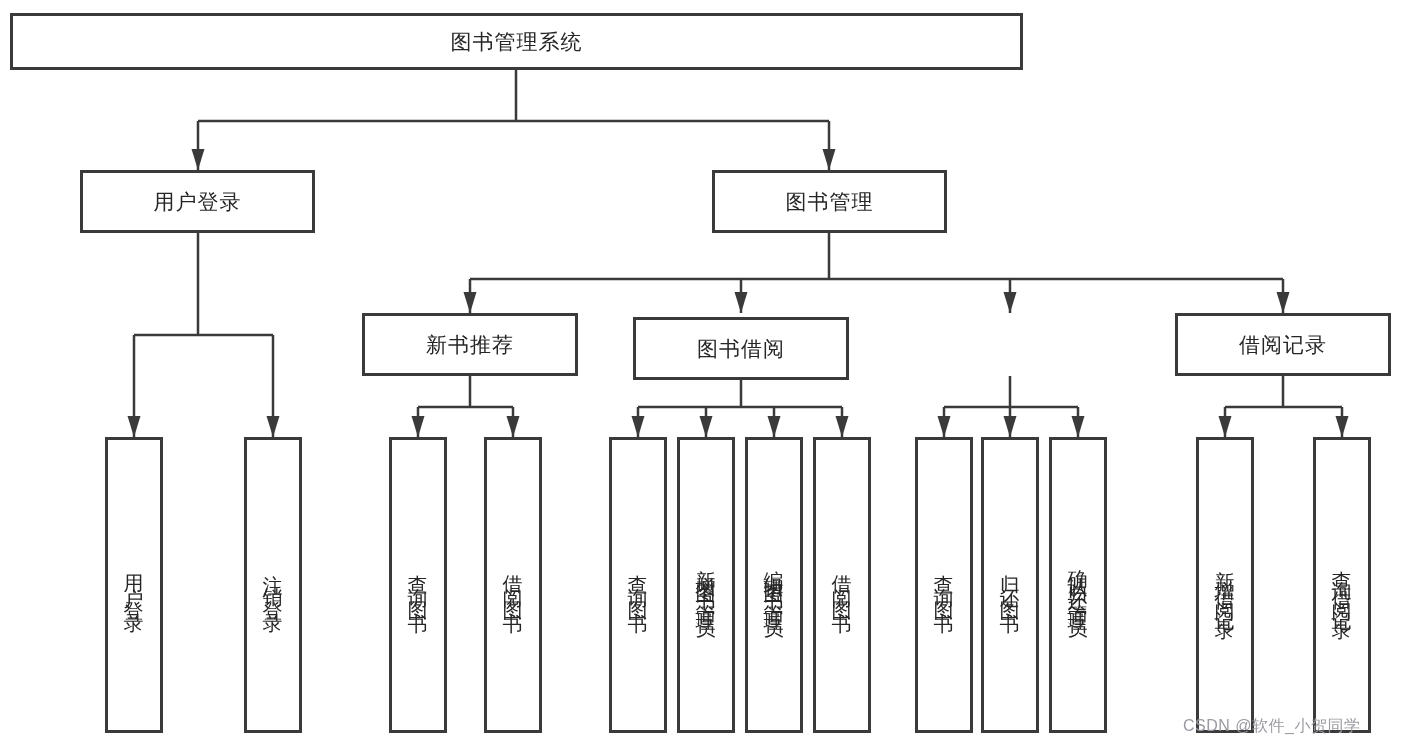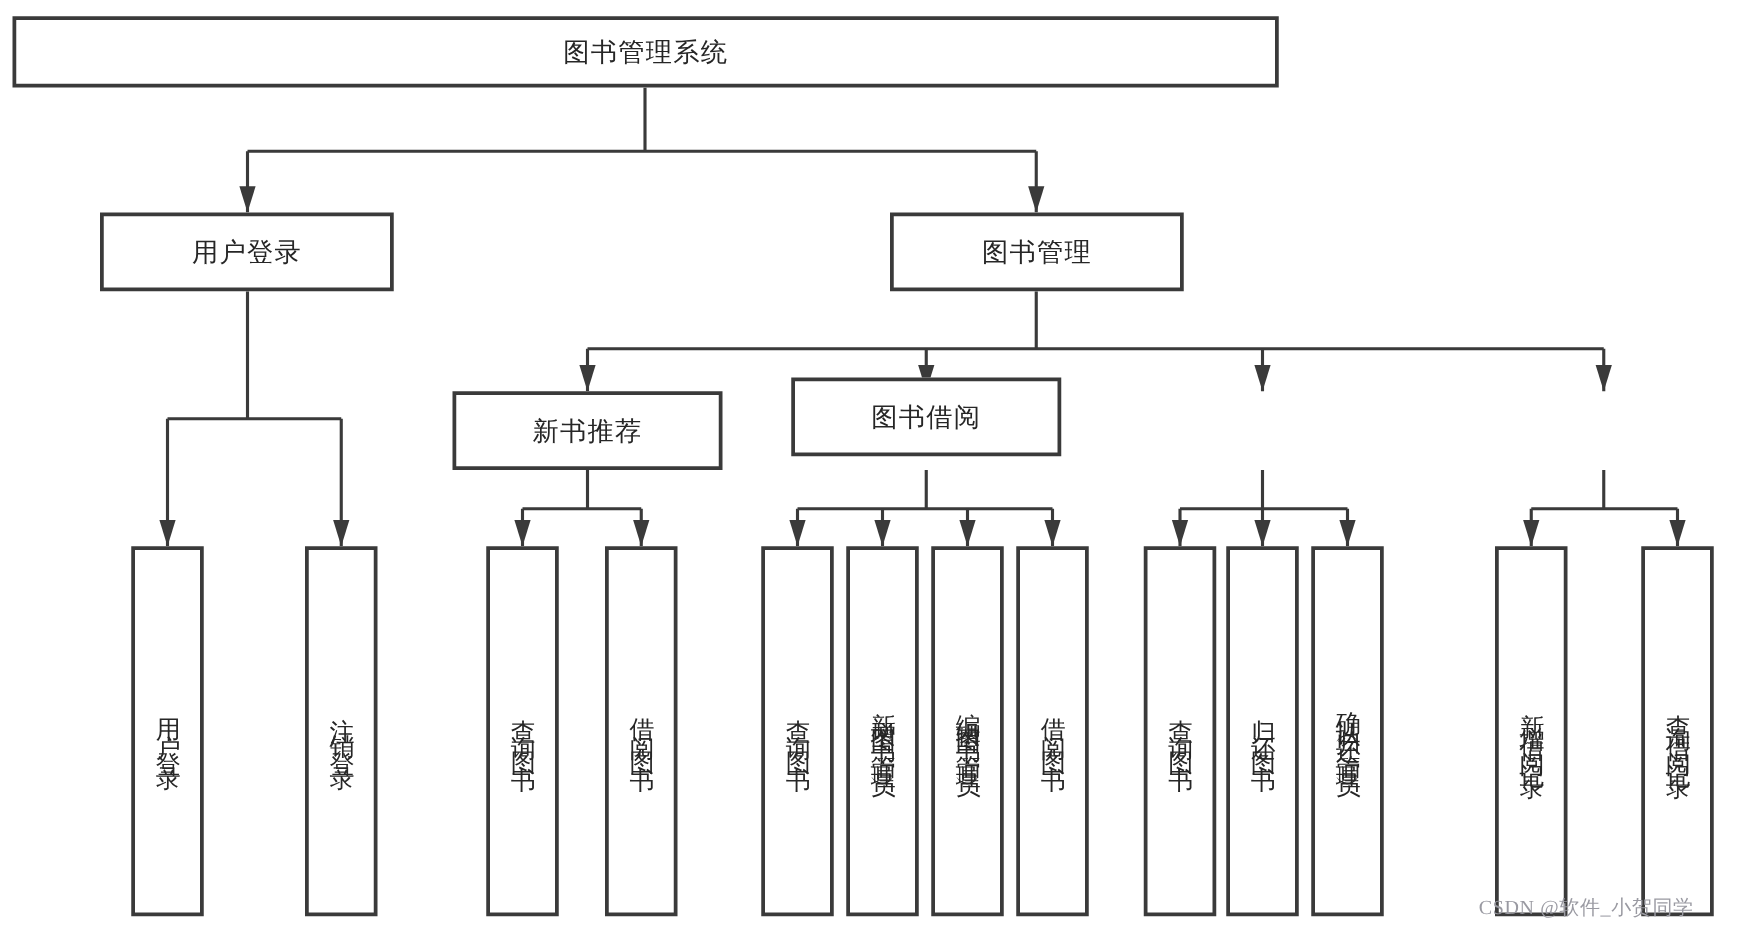--- a/index.html
+++ b/index.html
@@ -1,18 +1,18 @@
 <!DOCTYPE html>
 <html style="--line: #3a3a3a; --box_border: #3a3a3a; --text: #262626; --background: #ffffff; --watermark: #9a9aa2;"><head>
 <meta charset="utf-8">
 <style>
   html,body{margin:0;padding:0;background:#fff;}
   .stage{
     position:relative;width:1405px;height:747px;background:var(--background,#ffffff);
-    font-family:Liberation Serif, serif;overflow:hidden;
+    font-family:Liberation Sans, sans-serif;overflow:hidden;
   }
   .connectors{position:absolute;left:0;top:0;}
   .connectors path{fill:none;stroke:var(--line,#3a3a3a);stroke-width:2.5;}
   .connectors .ah{fill:var(--line,#3a3a3a);stroke:none;}
   .node{
     position:absolute;box-sizing:border-box;border:3px solid var(--box_border,#3a3a3a);
     background:#fff;display:flex;align-items:center;justify-content:center;
     color:var(--text,#262626);
   }
   .h-node{font-size:21px;letter-spacing:1px;}
@@ -65,21 +65,22 @@
     <path marker-end="url(#arrowhead)" d="M1225,407 V437"></path>
     <path marker-end="url(#arrowhead)" d="M1342,407 V437"></path>
   </svg>
 
   <div class="node h-node" style="left:10px;top:13px;width:1013px;height:57px">图书管理系统</div>
 
   <div class="node h-node" style="left:80px;top:170px;width:235px;height:63px">用户登录</div>
   <div class="node h-node" style="left:712px;top:170px;width:235px;height:63px">图书管理</div>
 
   <div class="node h-node" style="left:362px;top:313px;width:216px;height:63px">新书推荐</div>
-  <div class="node h-node" style="left:633px;top:302px;width:216px;height:63px">图书借阅</div>
+  <div class="node h-node" style="left:633px;top:317px;width:216px;height:63px">图书借阅</div>
+  <div class="node h-node" style="left:1175px;top:313px;width:216px;height:63px">借阅记录</div>
 
   <div class="node v-node" style="left:105px;top:437px;width:58px;height:296px">
     <span class="vtext s4">用户登录</span>
   </div>
   <div class="node v-node" style="left:244px;top:437px;width:58px;height:296px">
     <span class="vtext s4">注销登录</span>
   </div>
 
   <div class="node v-node" style="left:389px;top:437px;width:58px;height:296px">
     <span class="vtext s4">查询图书</span>

